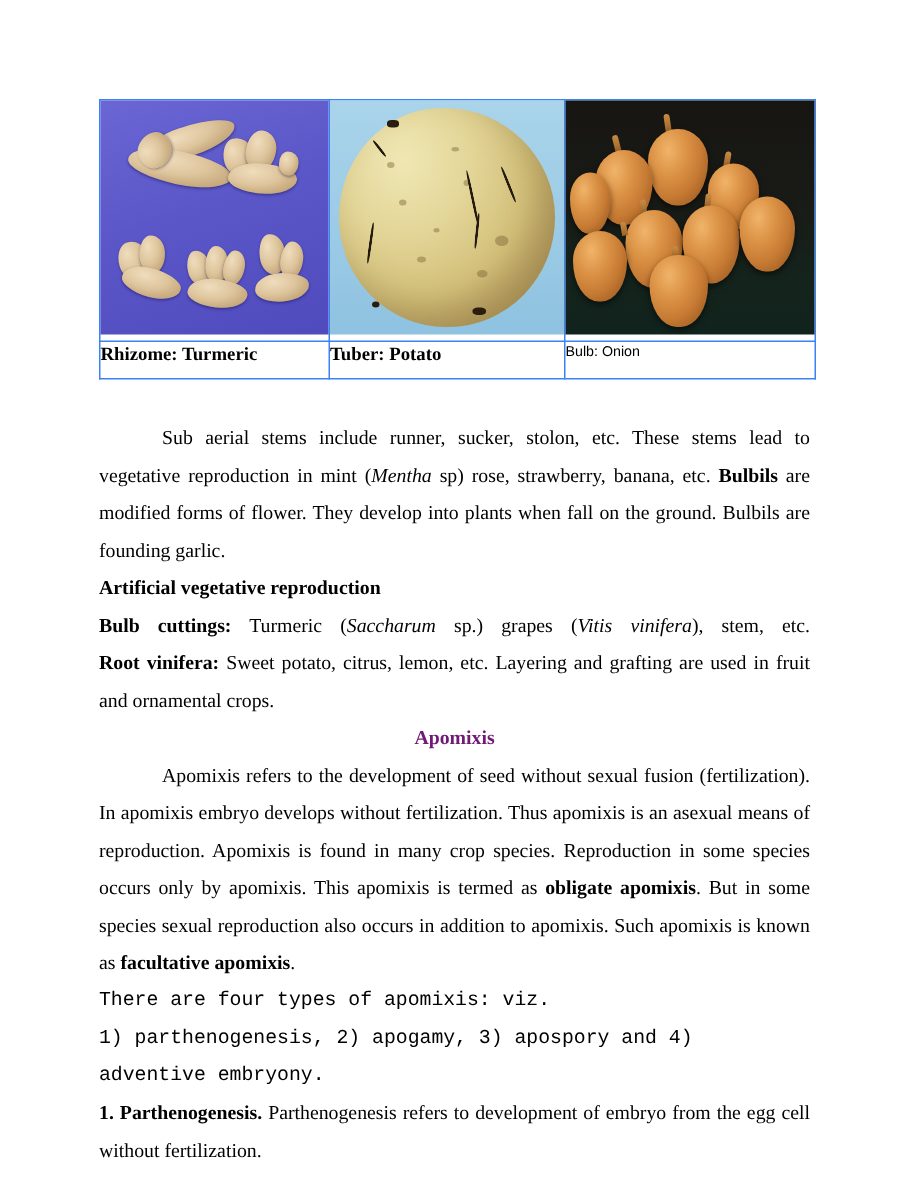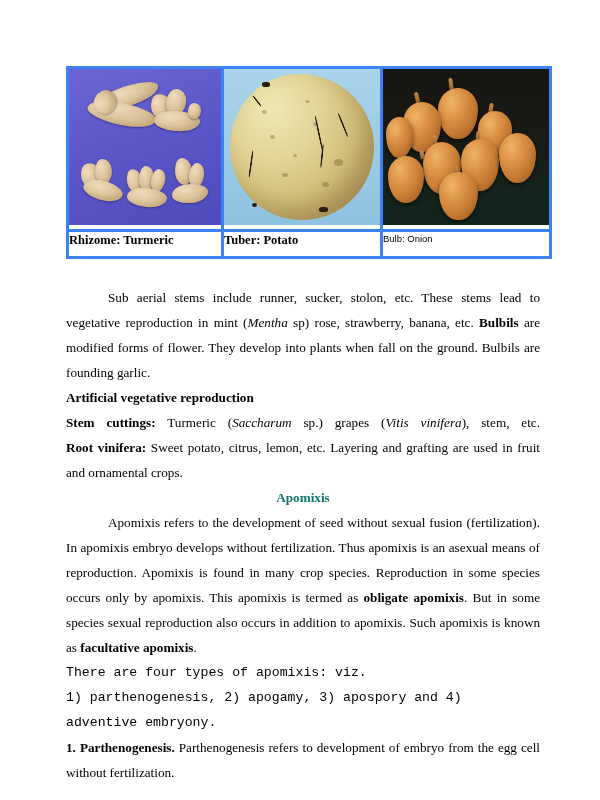--- a/index.html
+++ b/index.html
@@ -24,21 +24,21 @@
   }
 
   
   .fig-table {
     width: 474px;
     border-collapse: collapse;
     table-layout: fixed;
     margin: 0 0 0 0;
   }
   .fig-table td {
-    border: 3px solid #3b82f6;
+    border: 1px solid #3b82f6;
     padding: 0;
     vertical-align: top;
   }
   .col-1 { width: 152px; }
   .col-2 { width: 156px; }
   .col-3 { width: 166px; }
 
   .img-cell {
     height: 160px;
     padding: 2px;
@@ -260,25 +260,25 @@
   </tbody>
     </table>
 
   <div class="body-text">
 
     <p class="para indent"><span>Sub aerial stems include runner, sucker, stolon, etc.  These stems lead to vegetative reproduction in mint (</span><i>Mentha</i><span> sp) rose, strawberry, banana, etc.  </span><b>Bulbils</b><span> are modified forms of flower.  They develop into plants when fall on the ground.  Bulbils are founding garlic.</span></p>
 
     <p class="heading-left">Artificial vegetative reproduction</p>
 
 
-    <p class="stretch"><b>Stem    cuttings:</b><span> Turmeric (</span><i>Saccharum</i><span> sp.) grapes      (</span><i>Vitis    vinifera</i><span>),    stem,    etc.</span></p>
+    <p class="stretch"><b>Bulb    cuttings:</b><span> Turmeric (</span><i>Saccharum</i><span> sp.) grapes      (</span><i>Vitis    vinifera</i><span>),    stem,    etc.</span></p>
 
     <p class="para"><b>Root vinifera:</b><span>  Sweet potato, citrus, lemon, etc. Layering and grafting are used in fruit and ornamental crops.</span></p>
 
-    <p class="heading-center" style="color:#0f766e;">Apomixis</p>
+    <p class="heading-center" style="color:#701a75;">Apomixis</p>
 
     <p class="para indent"><span>Apomixis refers to the development of seed without sexual fusion (fertilization).  In apomixis embryo develops without fertilization.  Thus apomixis is an asexual means of reproduction.  Apomixis is found in many crop species.  Reproduction in some species occurs only by apomixis.  This apomixis is termed as </span><b>obligate apomixis</b><span>.  But in some species sexual reproduction also occurs in addition to apomixis.  Such apomixis is known as </span><b>facultative apomixis</b><span>.</span></p>
 
     <p class="plain">There are four types of apomixis: viz.</p>
 
     <p class="plain">1) parthenogenesis, 2) apogamy, 3) apospory and 4) adventive embryony.</p>
 
     <p class="para"><b>1. Parthenogenesis.</b><span>  Parthenogenesis refers to development of embryo from the egg cell without fertilization.</span></p>
 
   </div>

